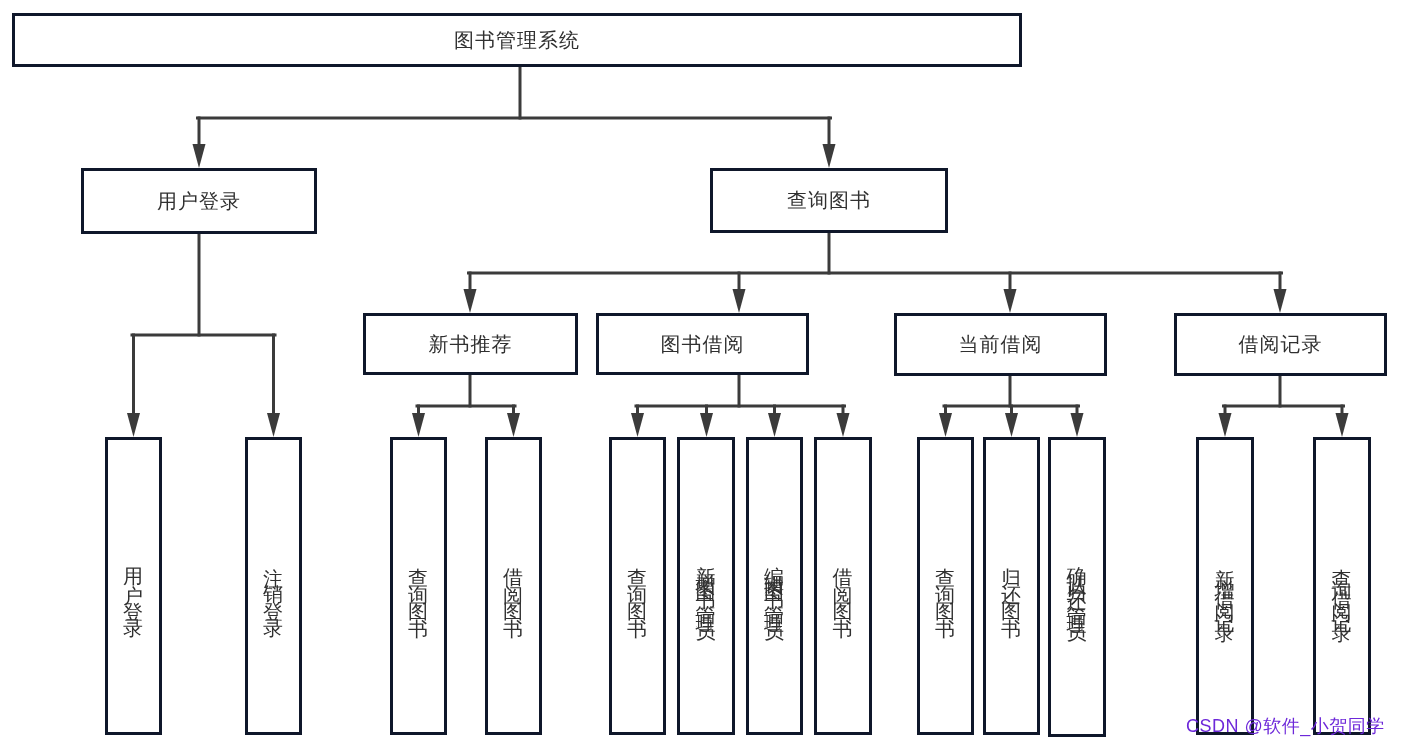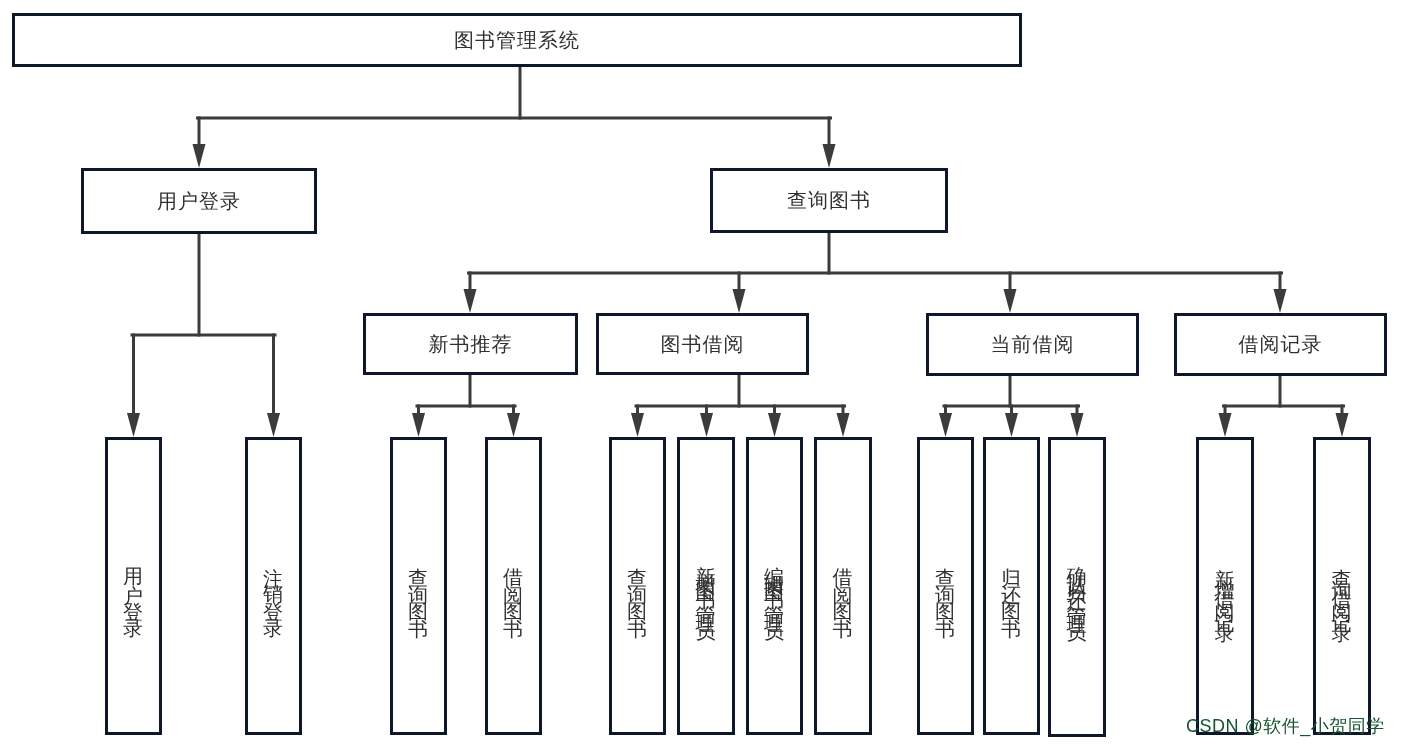--- a/index.html
+++ b/index.html
@@ -31,21 +31,21 @@
     line-height:1;
     color:#303030;
   }
   .leaf.ls-b .vtext{letter-spacing:11px;}
   .leaf.ls-c .vtext{letter-spacing:8px;}
   #watermark{
     position:absolute;
     left:1186px;top:714px;
     width:212px;
     font-size:18px;
-    color:#14532d;
+    color:#6d28d9;
     letter-spacing:0.5px;
     white-space:nowrap;
   }
 </style>
 </head>
 <body>
 
 <div id="canvas">
 
   <svg id="connectors" width="1405" height="747" viewBox="0 0 1405 747">
@@ -131,21 +131,21 @@
   <div class="node" style="left:710px;top:168px;width:238px;height:65px;">
     <span>查询图书</span>
   </div>
 
   <div class="node" style="left:363px;top:313px;width:215px;height:62px;font-family:Liberation Serif, serif;">
     <span>新书推荐</span>
   </div>
   <div class="node" style="left:596px;top:313px;width:213px;height:62px;">
     <span>图书借阅</span>
   </div>
-  <div class="node" style="left:926px;top:313px;width:213px;height:63px;">
+  <div class="node" style="left:894px;top:313px;width:213px;height:63px;">
     <span>当前借阅</span>
   </div>
   <div class="node" style="left:1174px;top:313px;width:213px;height:63px;">
     <span>借阅记录</span>
   </div>
 
   <div class="node leaf" style="left:105px;top:437px;width:57px;height:298px;">
     <span class="vtext">用户登录</span>
   </div>
   <div class="node leaf" style="left:245px;top:437px;width:57px;height:298px;">

